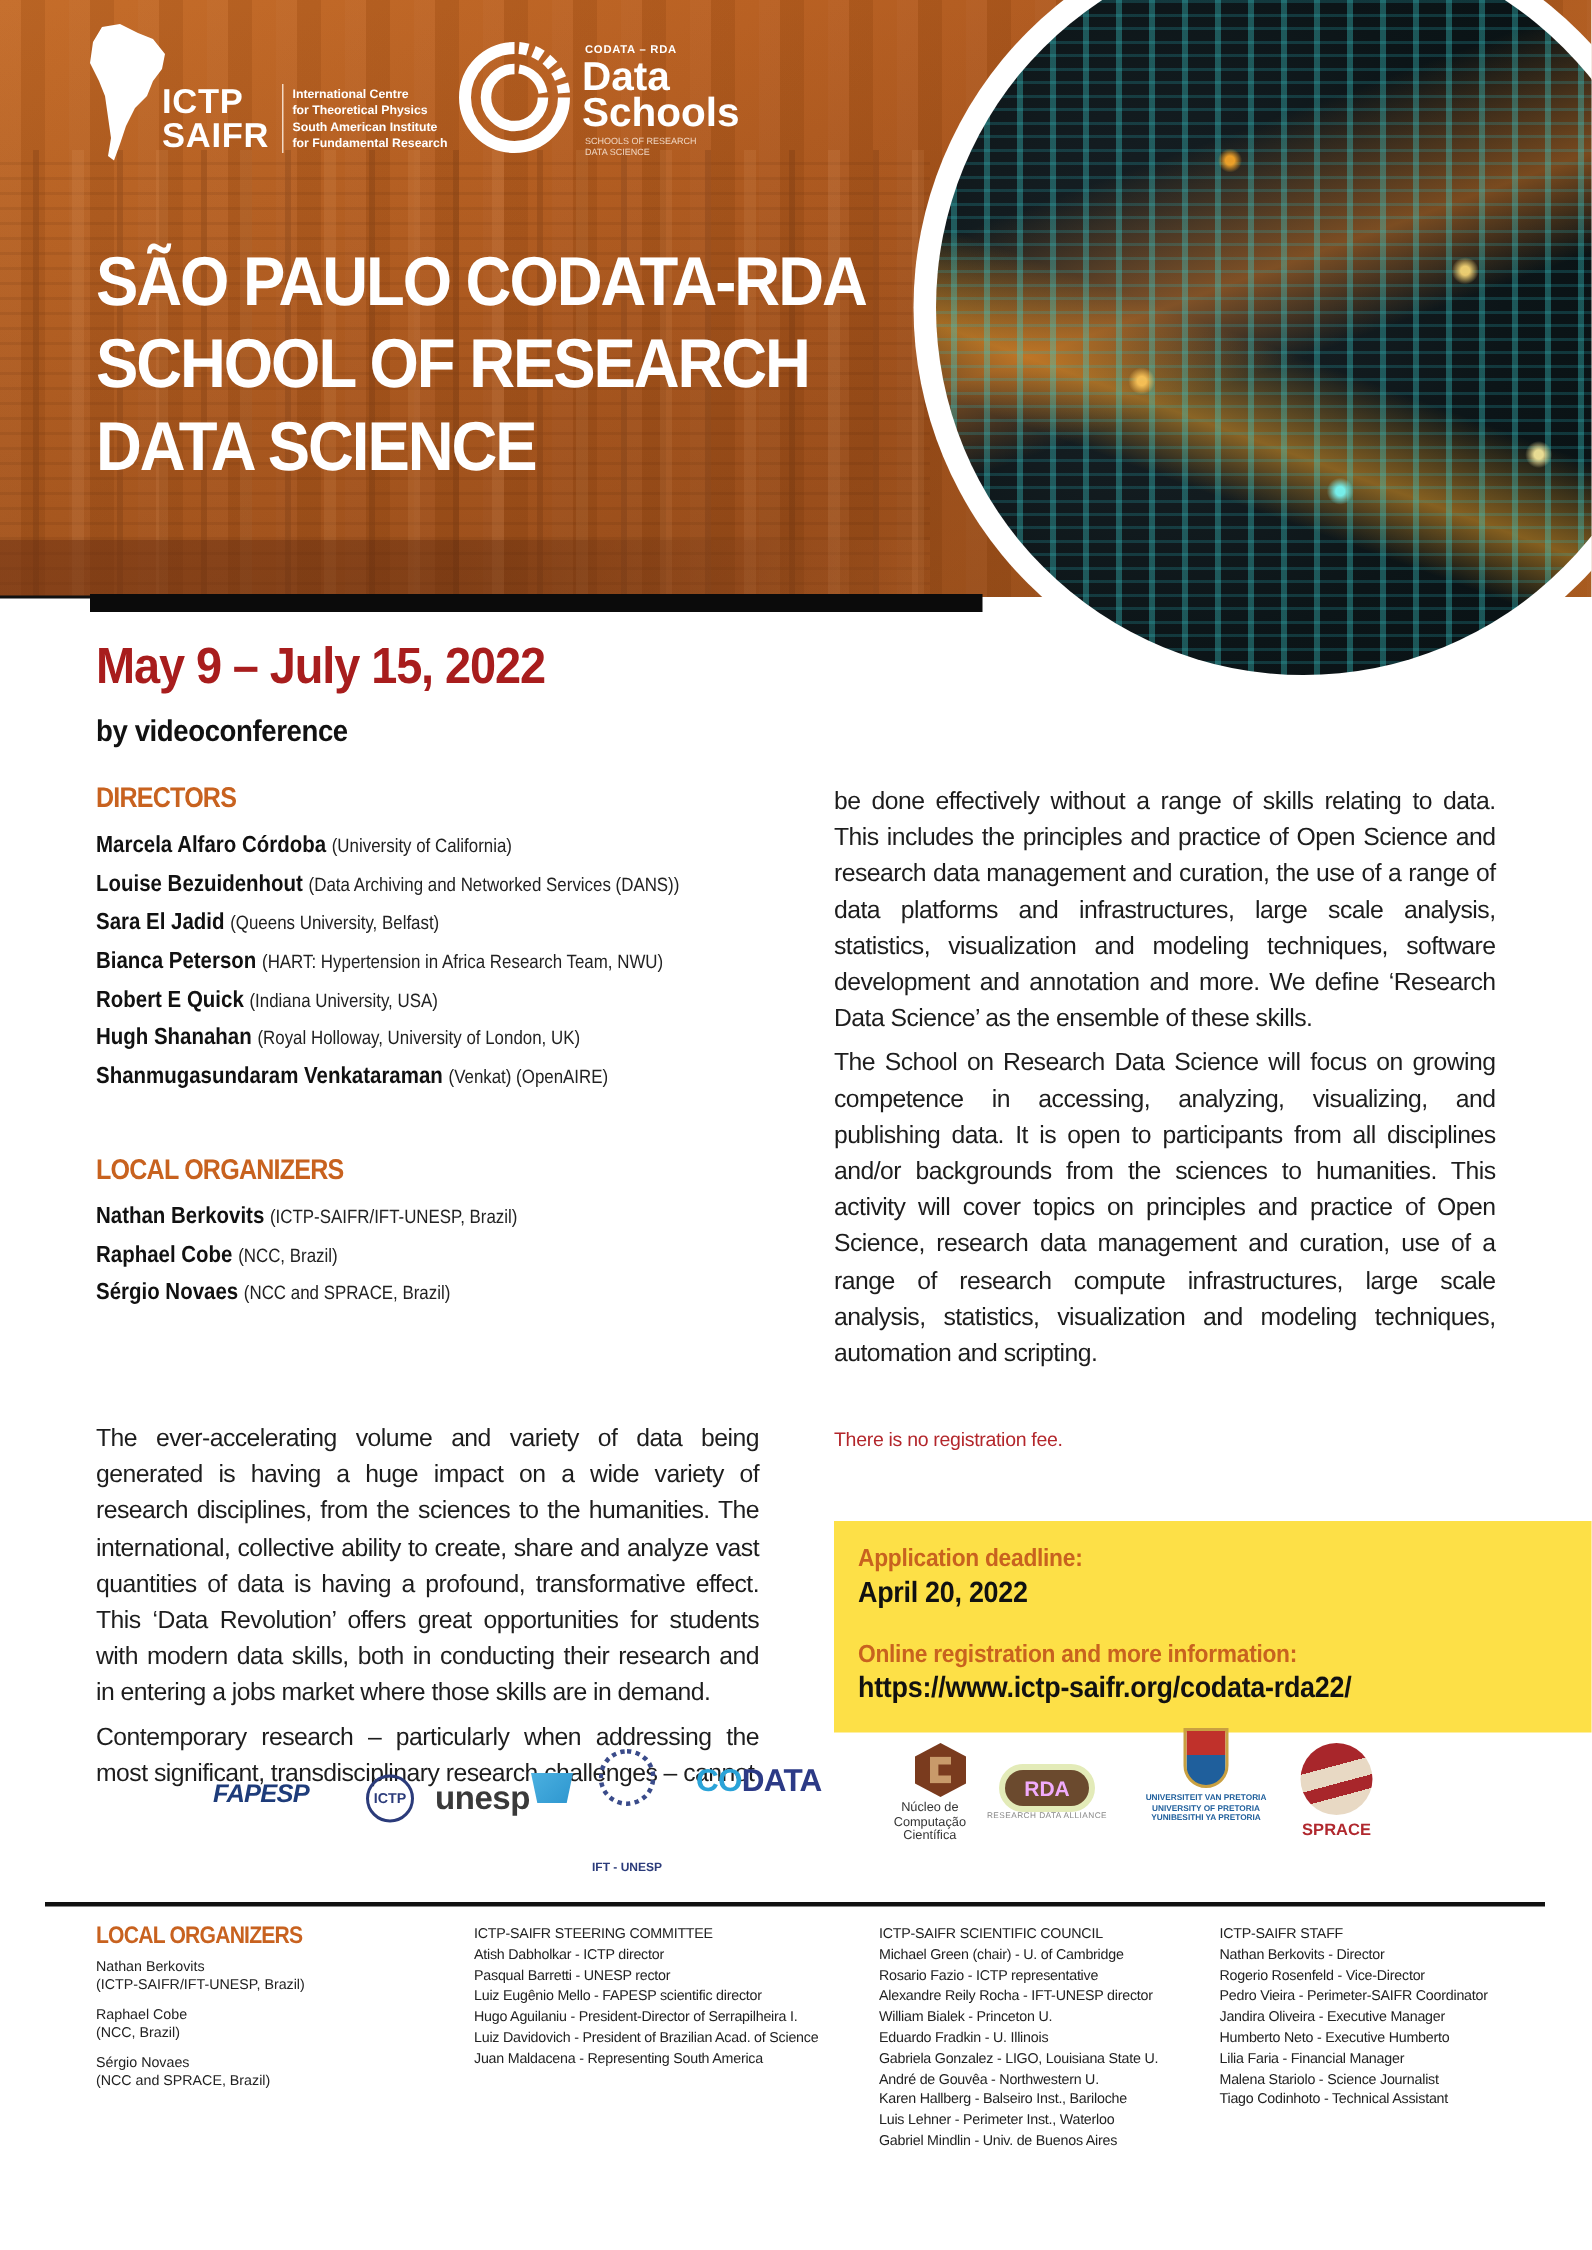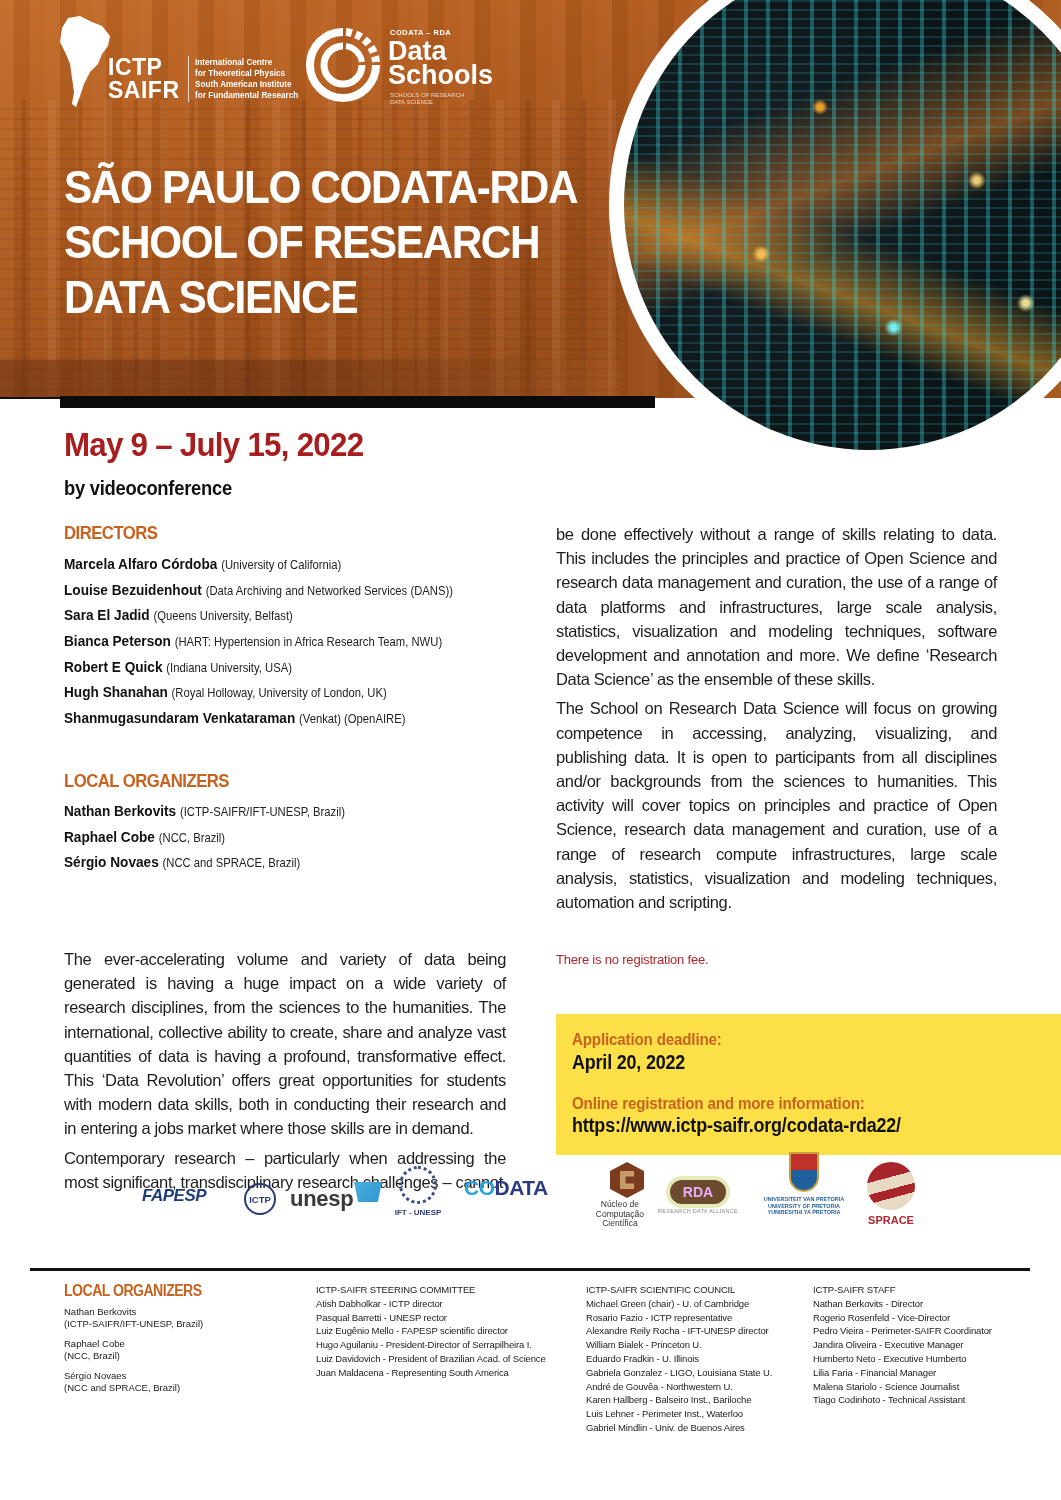--- a/index.html
+++ b/index.html
@@ -86,21 +86,21 @@
     .app-label { position: absolute; left: 16px; color: #c8621f; font-weight: bold; font-size: 16.5px; letter-spacing: -0.2px; white-space: nowrap; transform: scaleX(0.92); transform-origin: left top; }
     .app-value { position: absolute; left: 16px; color: #111; font-weight: bold; font-size: 19.5px; letter-spacing: -0.2px; white-space: nowrap; transform: scaleX(0.92); transform-origin: left top; }
 
     
     .sponsors { position: absolute; left: 0; top: 1150px; width: 1061px; height: 90px; }
     .sp { position: absolute; display: flex; flex-direction: column; align-items: center; justify-content: center; }
     .fapesp { left: 142px; top: 36px; color: #1e3c7a; font-weight: bold; font-style: italic; font-size: 17px; letter-spacing: -0.5px; }
     .ictp-ring { left: 244px; top: 33px; width: 32px; height: 32px; border: 2px solid #2b3b7a; border-radius: 50%; color: #2b3b7a; font-weight: bold; font-size: 9.5px; }
     .unesp { left: 290px; top: 36px; color: #3a3a3a; font-weight: bold; font-size: 22px; letter-spacing: -0.3px; }
     .unesp-tri { left: 354px; top: 32px; width: 28px; height: 20px; background: linear-gradient(135deg, #4bb0e0 0%, #2d96cf 100%); clip-path: polygon(0 0, 100% 0, 85% 100%, 15% 100%); }
-    .ift { left: 388px; top: 16px; width: 60px; }
+    .ift { left: 388px; top: 16px; width: 60px; gap: 32px; }
     .ift-dots { width: 38px; height: 38px; border-radius: 50%; border: 3px dotted #3a4b8a; }
     .ift-label { margin-top: 4px; color: #2b3b7a; font-size: 8px; font-weight: bold; }
     .codata { left: 464px; top: 26px; color: #2c3a86; font-weight: bold; font-size: 21px; letter-spacing: -0.5px; }
     .codata .co { color: #2aa3d8; }
     .ncc { left: 588px; top: 12px; width: 56px; align-items: flex-end; }
     .ncc-hex { width: 34px; height: 36px; background: #7a3b1e; clip-path: polygon(50% 0, 100% 25%, 100% 75%, 50% 100%, 0 75%, 0 25%); position: relative; }
     .ncc-hex::after { content: ""; position: absolute; left: 10px; top: 9px; width: 14px; height: 18px; background: #c89a6a; clip-path: polygon(0 0, 100% 0, 100% 30%, 40% 30%, 40% 70%, 100% 70%, 100% 100%, 0 100%); }
     .ncc-text { margin-top: 2px; font-size: 8.5px; line-height: 9.5px; color: #333; text-align: center; }
     .rda { left: 660px; top: 30px; width: 76px; }
     .rda-badge { width: 56px; height: 24px; border-radius: 12px; background: #6b4a2e; color: #f0abfc; font-weight: bold; font-size: 14px; line-height: 24px; text-align: center; box-shadow: 0 0 0 4px #e3ebb8; }

